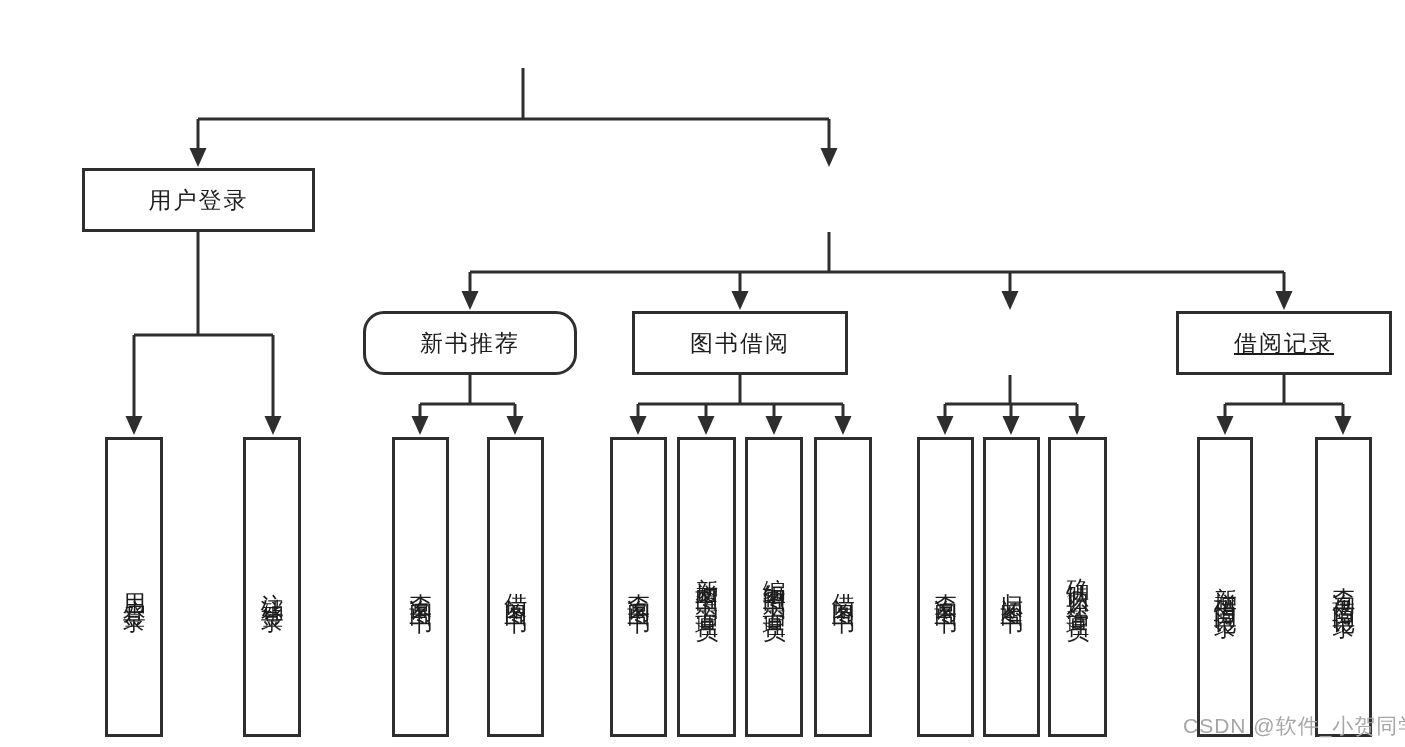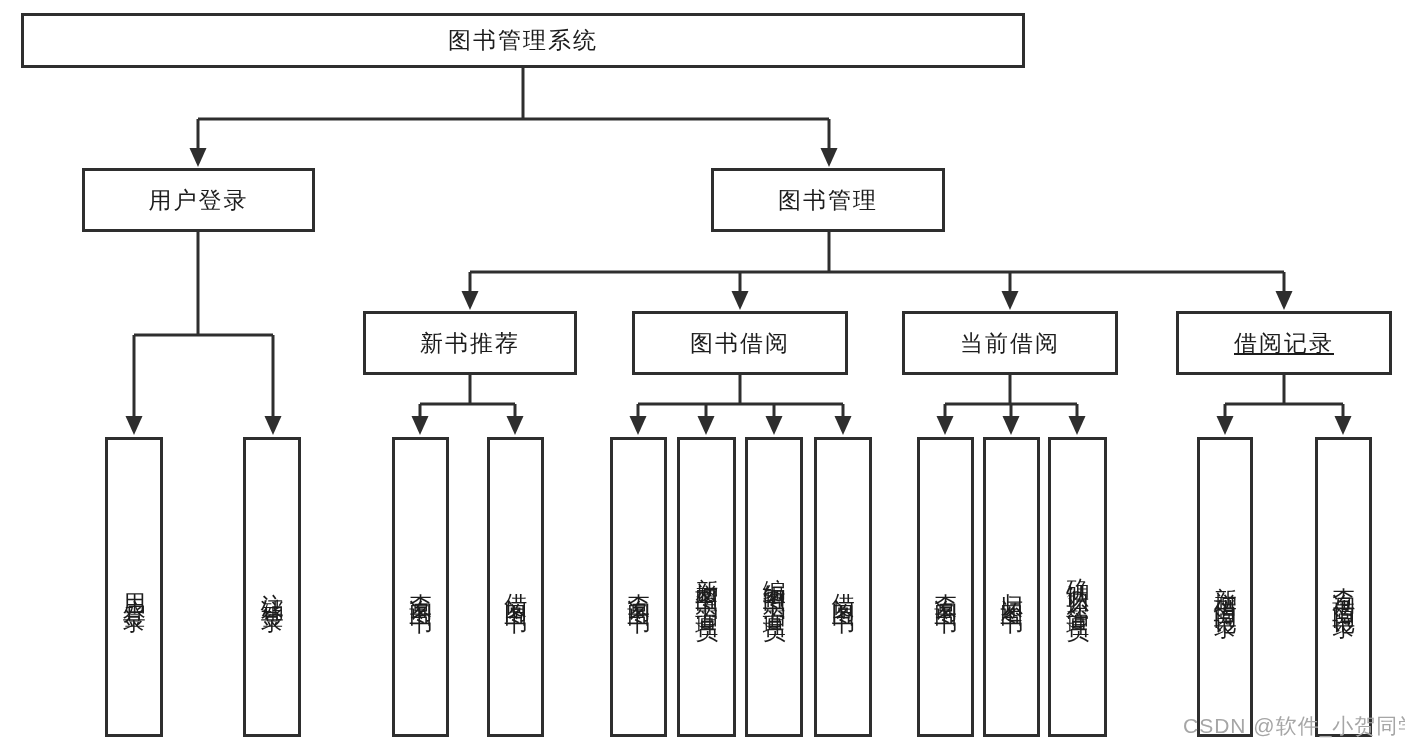--- a/index.html
+++ b/index.html
@@ -17,21 +17,21 @@
   }
   .node .lbl{white-space:nowrap;letter-spacing:2px;}
   .leaf .lbl{
     writing-mode:vertical-rl;text-orientation:mixed;
     letter-spacing:6px;white-space:normal;line-height:1.1;
   }
   
   #n-root       {left:21px;  top:13px;  width:1004px; height:55px;}
   #n-user-login {left:82px;  top:168px; width:233px;  height:64px;}
   #n-book-mgmt  {left:711px; top:168px; width:234px;  height:64px;}
-  #n-new-rec    {left:363px; top:311px; width:214px;  height:64px;}
+  #n-new-rec    {left:363px; top:311px; width:214px;  height:64px;border-radius:21px;}
   #n-borrow     {left:632px; top:311px; width:216px;  height:64px;justify-content:center;}
   #n-current    {left:902px; top:311px; width:216px;  height:64px;}
   #n-records    {left:1176px;top:311px; width:216px;  height:64px;}
   .leaf{top:437px;height:300px;}
   #l-user-login {left:105px; width:58px;}
   #l-logout     {left:243px; width:58px;}
   #l-rec-query  {left:392px; width:57px;}
   #l-rec-borrow {left:487px; width:57px;}
   #l-bor-query  {left:610px; width:57px;}
   #l-bor-add    {left:677px; width:59px;}
@@ -100,39 +100,30 @@
       <polygon points="697.5,416 714.5,416 706,435" fill="#2e2e2e"></polygon>
       <polygon points="765.5,416 782.5,416 774,435" fill="#2e2e2e"></polygon>
       <polygon points="834.5,416 851.5,416 843,435" fill="#2e2e2e"></polygon>
       <polygon points="936.5,416 953.5,416 945,435" fill="#2e2e2e"></polygon>
       <polygon points="1002.5,416 1019.5,416 1011,435" fill="#2e2e2e"></polygon>
       <polygon points="1068.5,416 1085.5,416 1077,435" fill="#2e2e2e"></polygon>
       <polygon points="1216.5,416 1233.5,416 1225,435" fill="#2e2e2e"></polygon>
       <polygon points="1334.5,416 1351.5,416 1343,435" fill="#2e2e2e"></polygon>
     </svg>
 
-  <div class="node" id="n-root" style="border-color: rgb(46, 46, 46); color: rgb(28, 28, 28);">
-    <span class="lbl">图书管理系统</span>
-  </div>
 
   <div class="node" id="n-user-login" style="border-color: rgb(46, 46, 46); color: rgb(28, 28, 28);">
     <span class="lbl">用户登录</span>
-  </div>
-  <div class="node" id="n-book-mgmt" style="border-color: rgb(46, 46, 46); color: rgb(28, 28, 28);">
-    <span class="lbl">图书管理</span>
   </div>
 
   <div class="node" id="n-new-rec" style="border-color: rgb(46, 46, 46); color: rgb(28, 28, 28);">
     <span class="lbl">新书推荐</span>
   </div>
   <div class="node" id="n-borrow" style="border-color: rgb(46, 46, 46); color: rgb(28, 28, 28);">
     <span class="lbl">图书借阅</span>
-  </div>
-  <div class="node" id="n-current" style="border-color: rgb(46, 46, 46); color: rgb(28, 28, 28);">
-    <span class="lbl">当前借阅</span>
   </div>
   <div class="node" id="n-records" style="border-color: rgb(46, 46, 46); color: rgb(28, 28, 28); text-decoration: underline;">
     <span class="lbl">借阅记录</span>
   </div>
 
   <div class="node leaf" id="l-user-login" style="border-color: rgb(46, 46, 46); color: rgb(28, 28, 28);">
     <span class="lbl">用户登录</span>
   </div>
   <div class="node leaf" id="l-logout" style="border-color: rgb(46, 46, 46); color: rgb(28, 28, 28);">
     <span class="lbl">注销登录</span>

